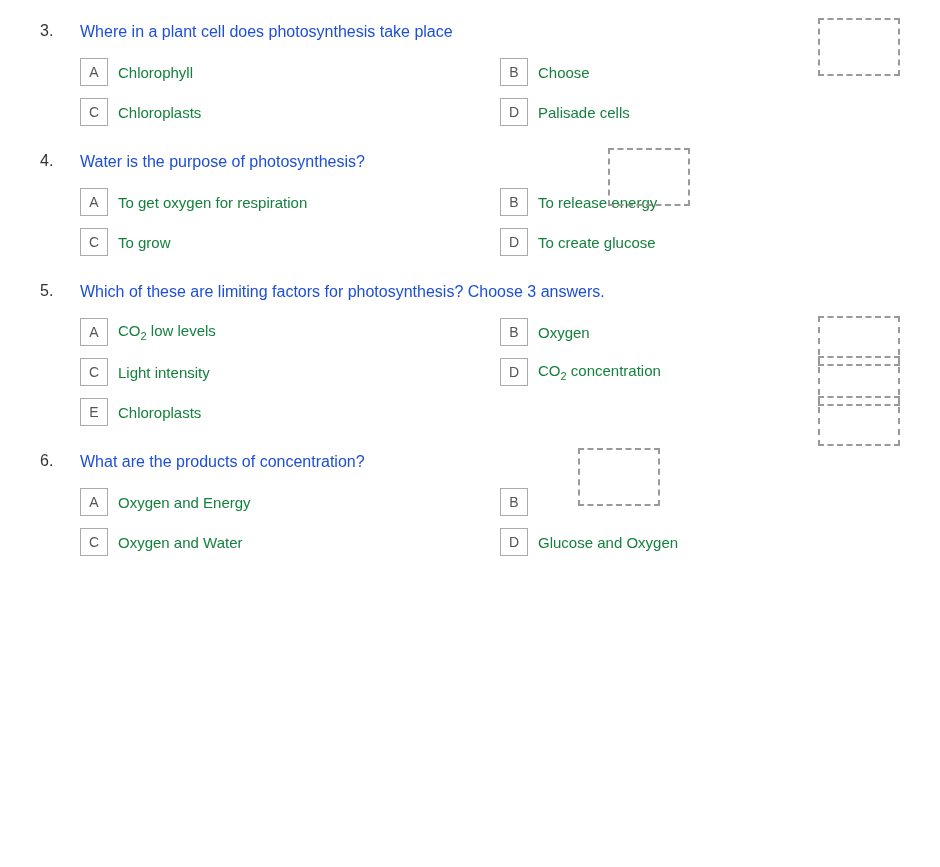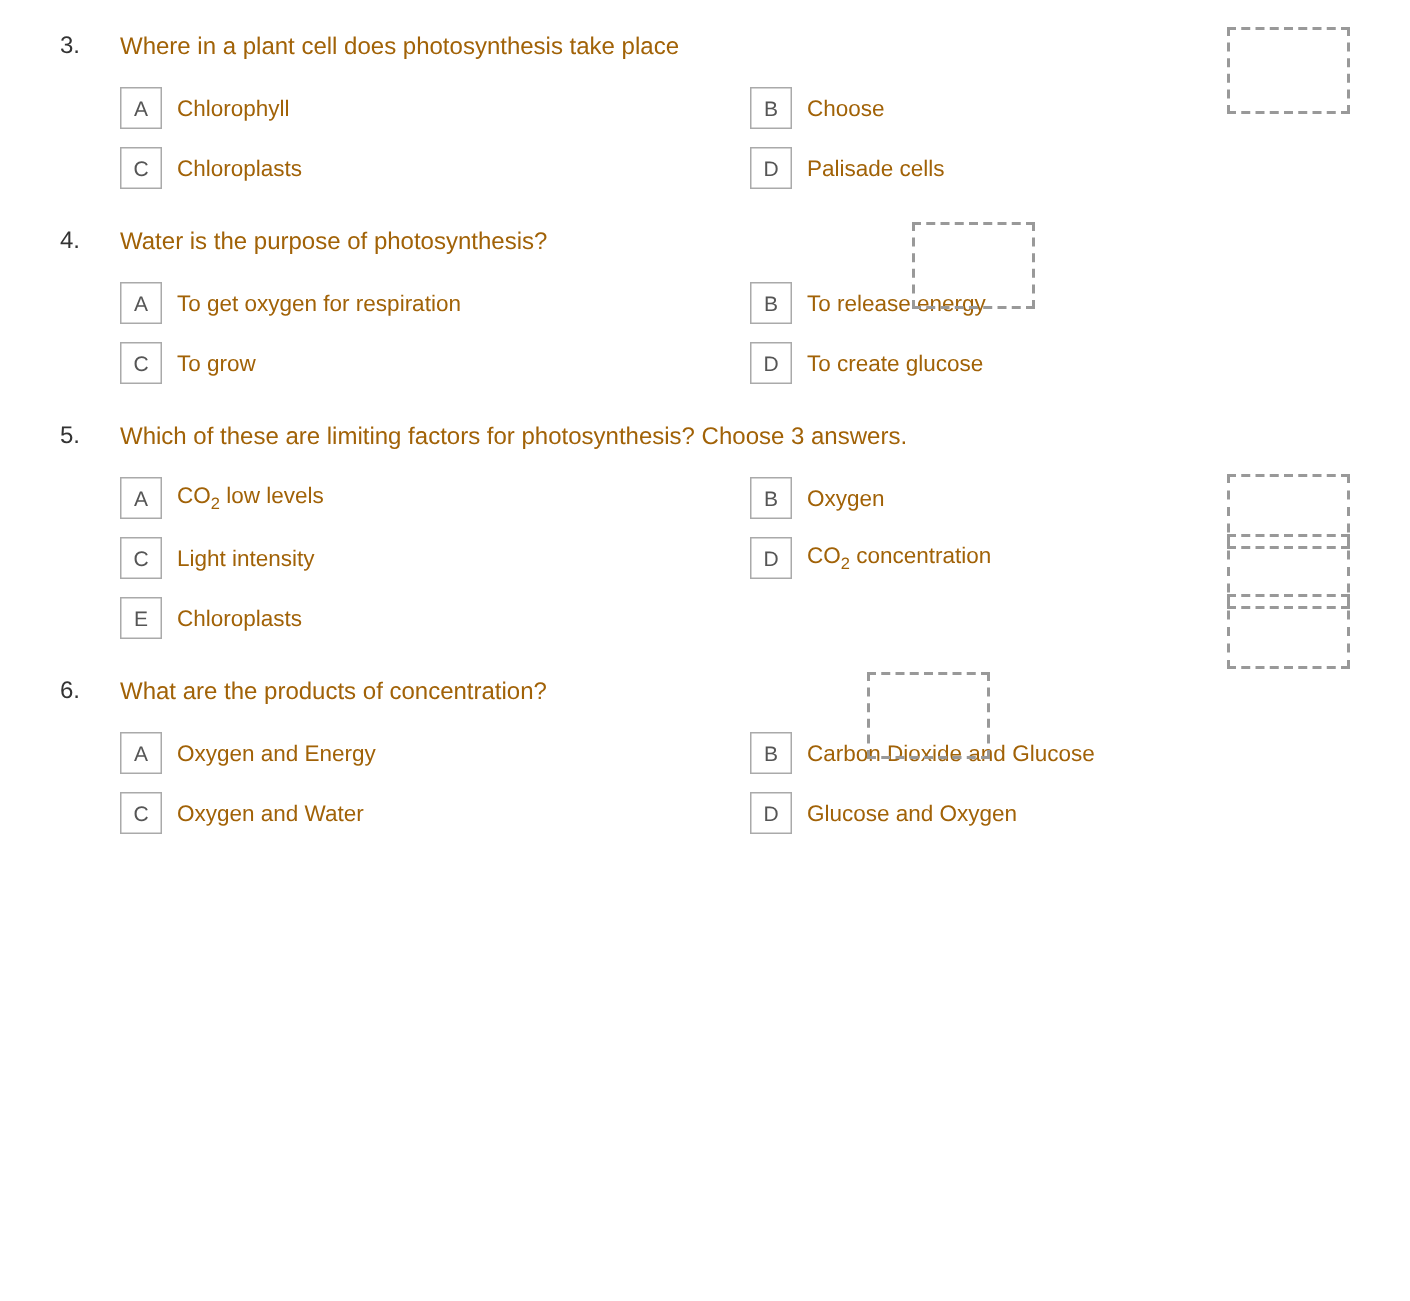--- a/index.html
+++ b/index.html
@@ -31,21 +31,21 @@
 
     .question-number {
       min-width: 40px;
       font-size: 16px;
       color: #333;
       padding-top: 2px;
     }
 
     .question-text {
       font-size: 16px;
-      color: #a16207;
+      color: #1d4ed8;
       flex: 1;
       line-height: 1.5;
     }
 
     .answer-grid {
       display: grid;
       grid-template-columns: 1fr 1fr;
       gap: 12px 20px;
       margin-left: 40px;
       margin-bottom: 8px;
@@ -65,21 +65,21 @@
       align-items: center;
       justify-content: center;
       font-size: 14px;
       color: #555;
       flex-shrink: 0;
       background: #fff;
     }
 
     .answer-text {
       font-size: 15px;
-      color: #a16207;
+      color: #15803d;
     }
 
     
     .dashed-box {
       position: absolute;
       border: 2px dashed #999;
       pointer-events: none;
     }
 
     sub {
@@ -208,21 +208,20 @@
 
       <div class="dashed-box" style="right:240px; top:-2px; width:82px; height:58px;"></div>
     </div>
     <div class="answer-grid">
       <div class="answer-item">
         <div class="answer-label">A</div>
         <span class="answer-text">Oxygen and Energy</span>
       </div>
       <div class="answer-item">
         <div class="answer-label">B</div>
-        <span class="answer-text">Carbon Dioxide and Glucose</span>
       </div>
       <div class="answer-item">
         <div class="answer-label">C</div>
         <span class="answer-text">Oxygen and Water</span>
       </div>
       <div class="answer-item">
         <div class="answer-label">D</div>
         <span class="answer-text">Glucose and Oxygen</span>
       </div>
     </div>

